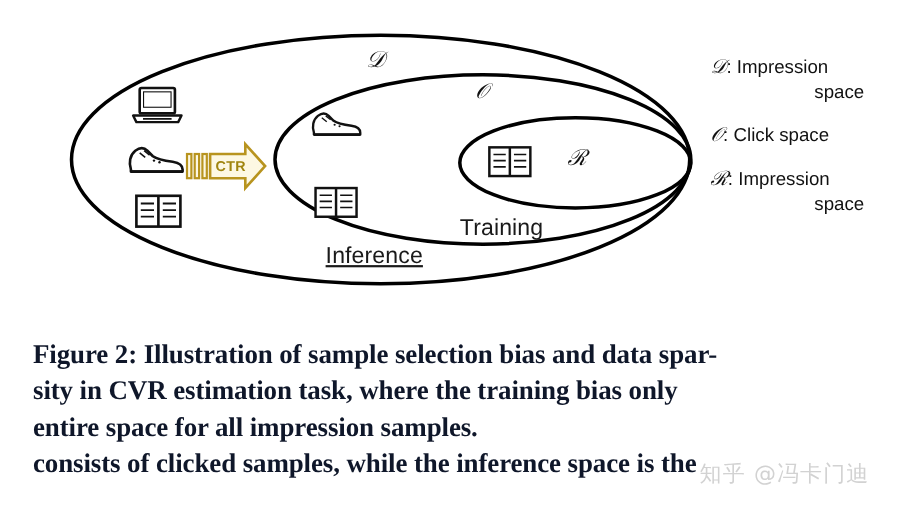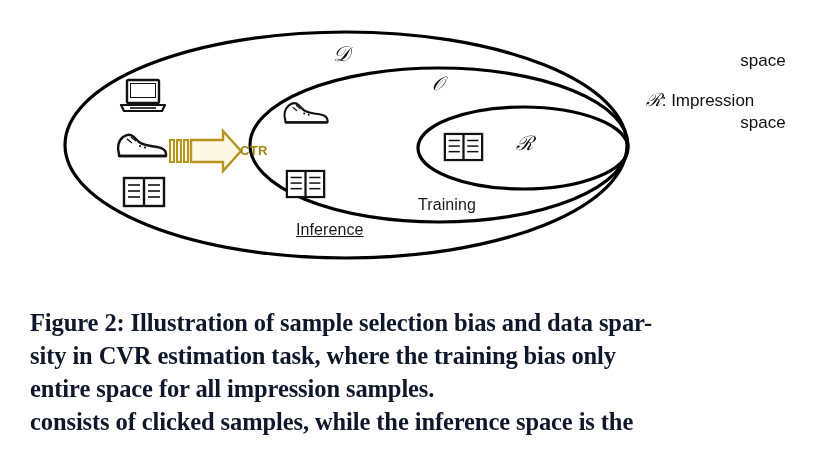--- a/index.html
+++ b/index.html
@@ -38,21 +38,21 @@
     white-space: nowrap;
   }
   #label-D { left: 333px; top: 44px; }
   #label-O { left: 432px; top: 74px; font-size: 19px; }
   #label-R { left: 516px; top: 133px; font-size: 20px; }
 
   
   .region-caption {
     position: absolute;
     font-family: "Liberation Sans", sans-serif;
-    font-size: 16px;
+    font-size: 21px;
     color: #1a1a1a;
     white-space: nowrap;
     letter-spacing: 0.1px;
     text-align: center;
   }
   #caption-training { left: 418px; top: 196px; }
   #caption-inference { left: 296px; top: 221px; text-decoration: underline; }
 
   
   .flow-arrow {
@@ -60,21 +60,21 @@
   }
   .flow-arrow-text {
     position: absolute;
     font-family: "Liberation Sans", sans-serif;
     font-weight: bold;
     font-size: 13px;
     letter-spacing: 0.3px;
     white-space: nowrap;
   }
   #arrow-ctr { left: 168px; top: 128px; }
-  #arrow-ctr .flow-arrow-text { left: 28px; top: 15px; color: #a0850f; margin-left: 44px; }
+  #arrow-ctr .flow-arrow-text { left: 28px; top: 15px; color: #a0850f; }
   #arrow-cvr { left: 322px; top: 128px; }
   #arrow-cvr .flow-arrow-text { left: 28px; top: 15px; color: #2a5fa8; }
 
   
   .product-icon { position: absolute; }
 
   #icon-laptop-d  { left: 118px; top: 78px; }
   #icon-shoe-d    { left: 113px; top: 128px; }
   #icon-book-d    { left: 122px; top: 175px; }
   #icon-shoe-o    { left: 280px; top: 97px; }
@@ -234,34 +234,39 @@
         <line x1="6" y1="22" x2="18" y2="22" stroke="#111111" stroke-width="1.6"></line>
         <line x1="26" y1="10" x2="38" y2="10" stroke="#111111" stroke-width="1.6"></line>
         <line x1="26" y1="16" x2="38" y2="16" stroke="#111111" stroke-width="1.6"></line>
         <line x1="26" y1="22" x2="38" y2="22" stroke="#111111" stroke-width="1.6"></line>
       </svg>
     </div>
 
     <div id="legend">
 
       <div class="legend-entry">
+        <div class="legend-line"><span class="legend-sym">𝒟</span><span>: Impression</span></div>
         <div class="legend-line indent">space</div>
       </div>
 
+      <div class="legend-entry">
+        <div class="legend-line"><span class="legend-sym">𝒪</span><span>: Click space</span></div>
+      </div>
 
       <div class="legend-entry">
         <div class="legend-line"><span class="legend-sym">ℛ</span><span>: Impression</span></div>
         <div class="legend-line indent">space</div>
       </div>
 
     </div>
 
   </div>
 
   <div id="caption-block">
     <div class="caption-line">Figure 2: Illustration of sample selection bias and data spar-</div>
     <div class="caption-line">sity in CVR estimation task, where the training bias only</div>
     <div class="caption-line">entire space for all impression samples.</div>
     <div class="caption-line">consists of clicked samples, while the inference space is the</div>
   </div>
 
+  <div id="watermark">知乎 @冯卡门迪</div>
 
 </div>
 
 </body></html>

